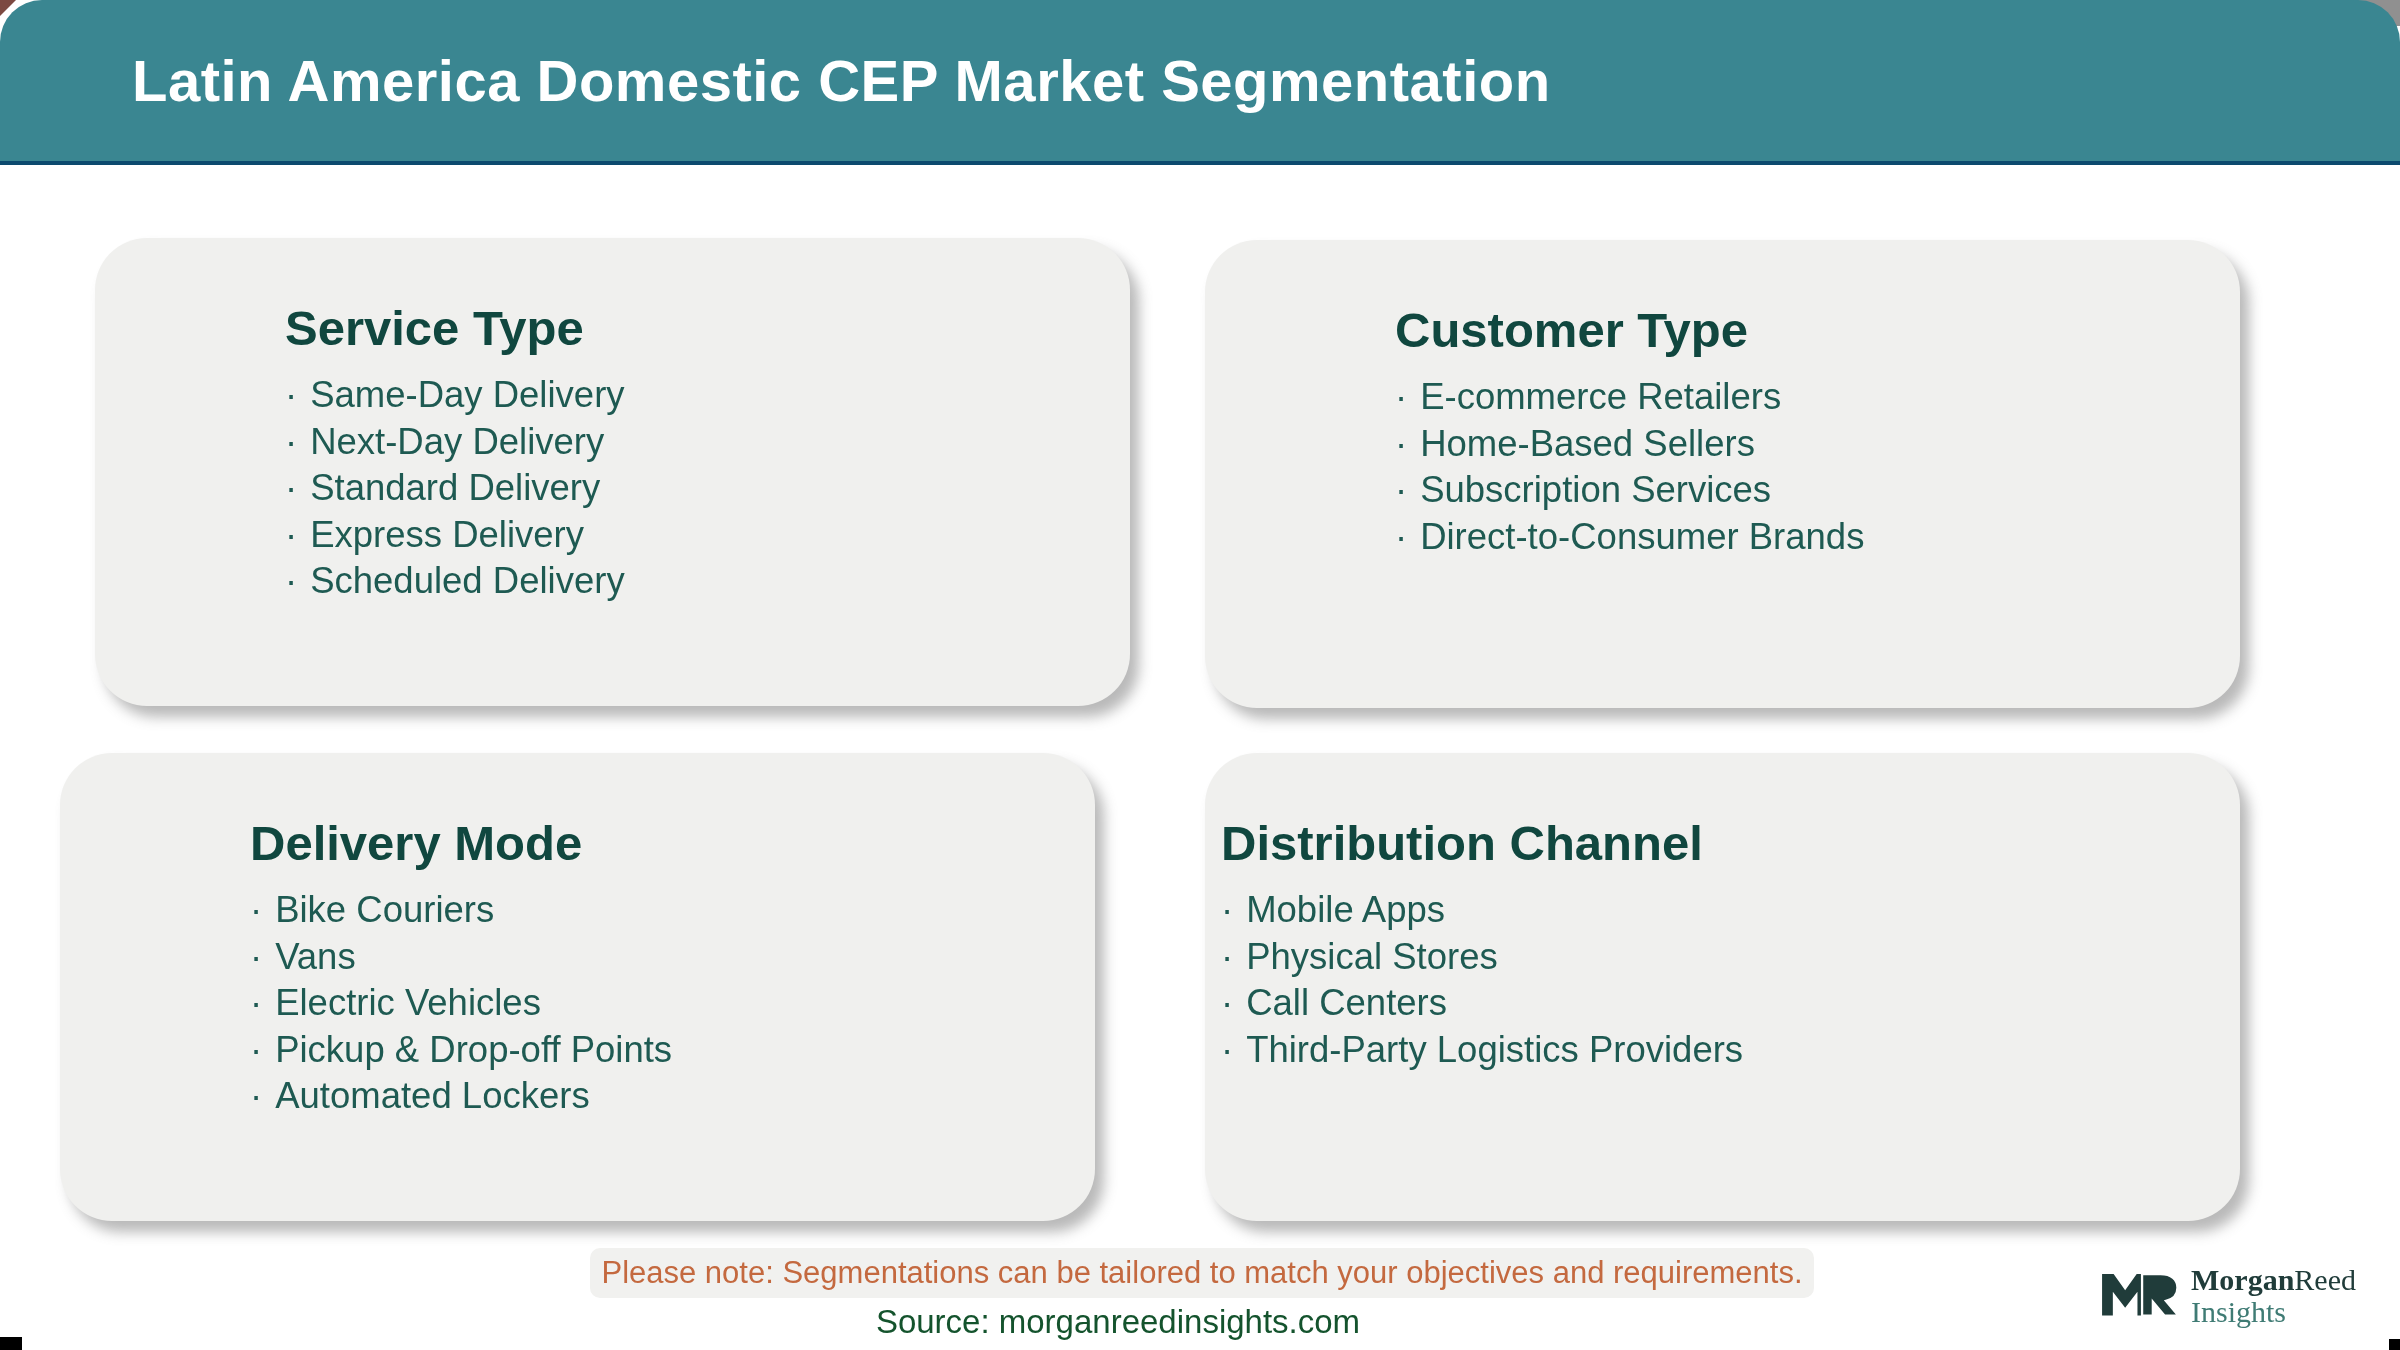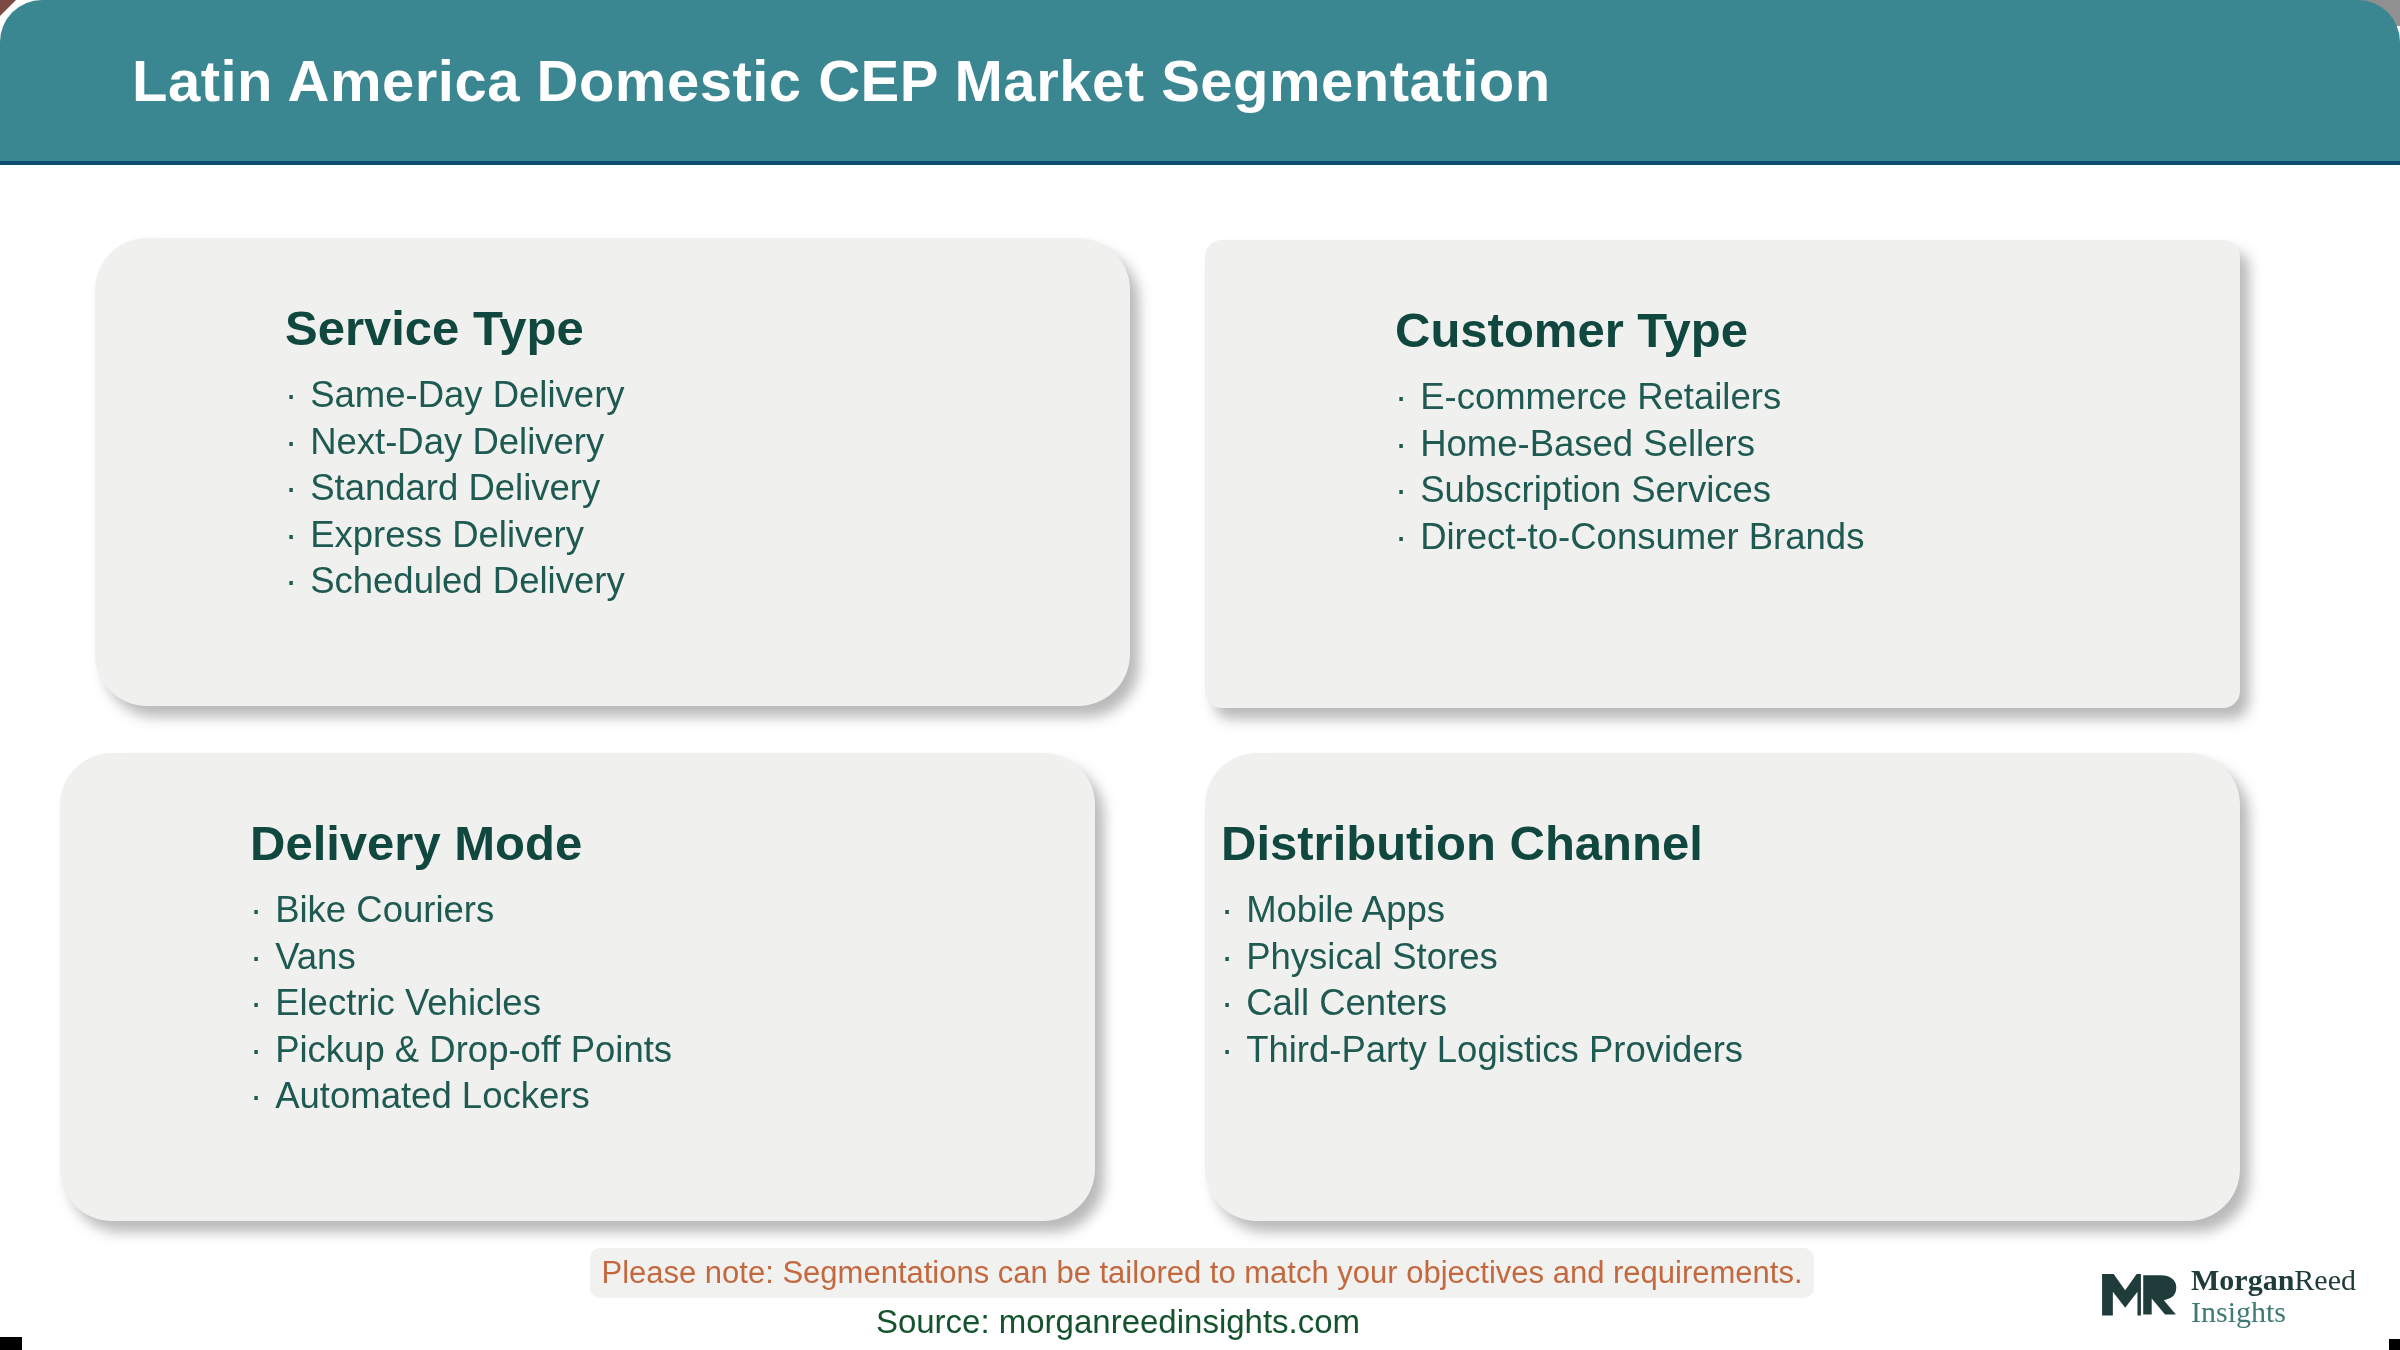--- a/index.html
+++ b/index.html
@@ -23,21 +23,21 @@
   .header h1{margin:0;font-size:58px;font-weight:700;color:#ffffff;letter-spacing:0.5px;}
 
   
   .card{
     position:absolute;width:1035px;height:468px;box-sizing:border-box;
     background:#f0f0ee;border-radius:52px;
     box-shadow:9px 11px 13px rgba(99,99,99,0.45);
     padding:62px 40px 0 190px;z-index:1;
   }
   .card-1{left:60px;top:238px;margin-left:35px;}
-  .card-2{left:1205px;top:240px;border-radius:17px;}
+  .card-2{left:1205px;top:240px;}
   .card-3{left:60px;top:753px;}
   .card-4{left:1205px;top:753px;padding-left:16px;}
   .card h2{margin:0 0 16px 0;font-size:49px;font-weight:700;color:#10473f;}
   .card ul{list-style:none;margin:0;padding:0;font-size:36.5px;line-height:46.5px;color:#1e5a52;}
   .card li::before{content:"·";margin-right:13px;}
 
   
   .note{
     position:absolute;left:590px;top:1248px;width:1224px;height:50px;box-sizing:border-box;
     background:#f1f1ef;border-radius:10px;display:flex;align-items:center;justify-content:center;

